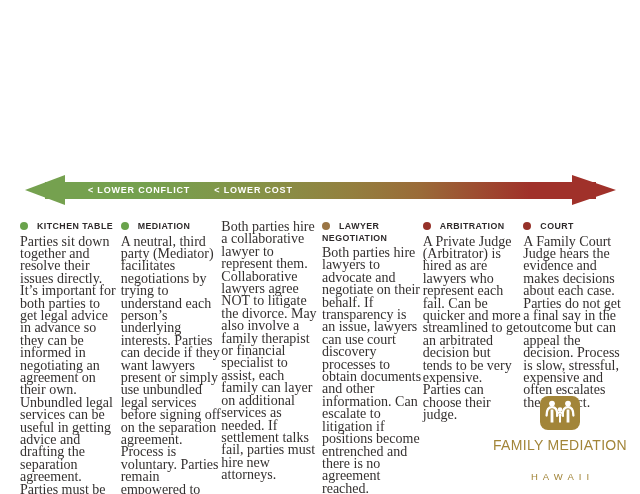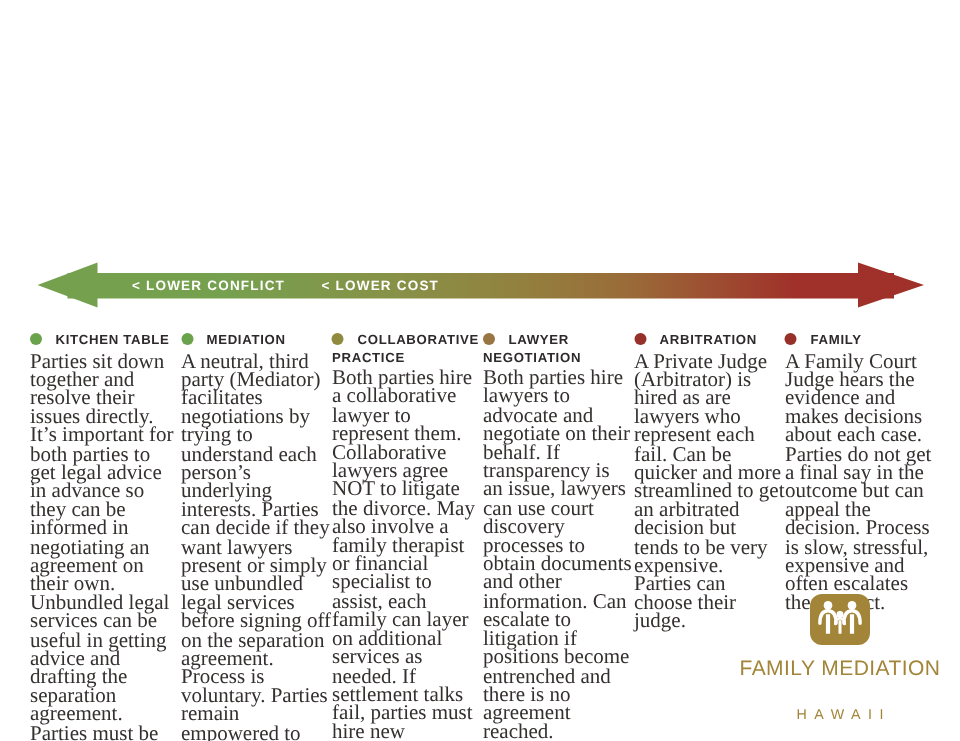--- a/index.html
+++ b/index.html
@@ -96,36 +96,35 @@
       <p class="col-header"><span class="dot" style="background-color: rgb(106, 163, 76);"></span><span>KITCHEN TABLE</span></p>
       <p class="col-body">Parties sit down together and resolve their issues directly. It’s important for both parties to get legal advice in advance so they can be informed in negotiating an agreement on their own. Unbundled legal services can be useful in getting advice and drafting the separation agreement. Parties must be able to communicate amicably and problem-solve on their own.</p>
     </div>
 
     <div class="col">
       <p class="col-header"><span class="dot" style="background-color: rgb(106, 163, 76);"></span><span>MEDIATION</span></p>
       <p class="col-body">A neutral, third party (Mediator) facilitates negotiations by trying to understand each person’s underlying interests. Parties can decide if they want lawyers present or simply use unbundled legal services before signing off on the separation agreement. Process is voluntary. Parties remain empowered to decide their own outcome and agreements.</p>
     </div>
 
     <div class="col">
-      <p class="col-header"><span class="dot" style="background-color: rgb(143, 138, 62);"></span><span>COLLABORATIVE PRACTICE</span></p>
       <p class="col-body">Both parties hire a collaborative lawyer to represent them. Collaborative lawyers agree NOT to litigate the divorce. May also involve a family therapist or financial specialist to assist, each family can layer on additional services as needed.  If settlement talks fail, parties must hire new attorneys.</p>
     </div>
 
     <div class="col">
       <p class="col-header"><span class="dot" style="background-color: rgb(154, 117, 68);"></span><span>LAWYER NEGOTIATION</span></p>
       <p class="col-body">Both parties hire lawyers to advocate and negotiate on their behalf. If transparency is an issue, lawyers can use court discovery processes to obtain documents and other information. Can escalate to litigation if positions become entrenched and there is no agreement reached.</p>
     </div>
 
     <div class="col">
       <p class="col-header"><span class="dot" style="background-color: rgb(150, 49, 41);"></span><span>ARBITRATION</span></p>
       <p class="col-body">A Private Judge (Arbitrator) is hired as are lawyers who represent each fail. Can be quicker and more streamlined to get an arbitrated decision but tends to be very expensive.  Parties can choose their judge.</p>
     </div>
 
     <div class="col">
-      <p class="col-header"><span class="dot" style="background-color: rgb(150, 49, 41);"></span><span>FAMILY</span></p>
+      <p class="col-header"><span class="dot" style="background-color: rgb(150, 49, 41);"></span><span>COURT</span></p>
       <p class="col-body">A Family Court Judge hears the evidence and makes decisions about each case. Parties do not get a final say in the outcome but can appeal the decision. Process is slow, stressful, expensive and often escalates the conflict.</p>
     </div>
 
   </div>
 
   <div class="logo">
     <svg class="logo-mark" width="40" height="35" viewBox="0 0 40 35" aria-hidden="true">
       <rect x="0" y="0" width="40" height="34" rx="8" fill="#a28539"></rect>
 
       <circle cx="12" cy="7.6" r="2.9" fill="#ffffff"></circle>

